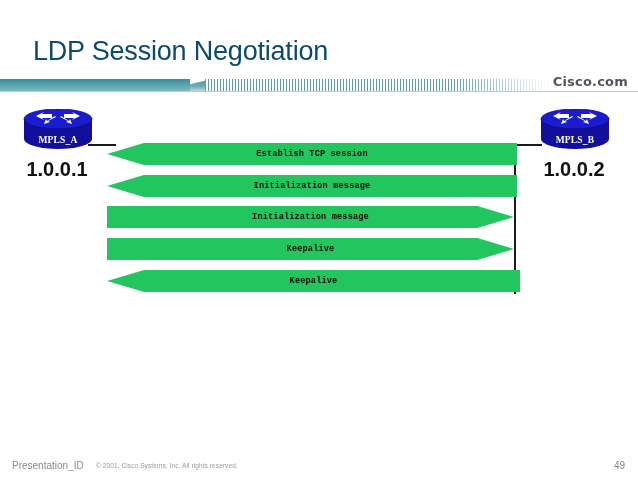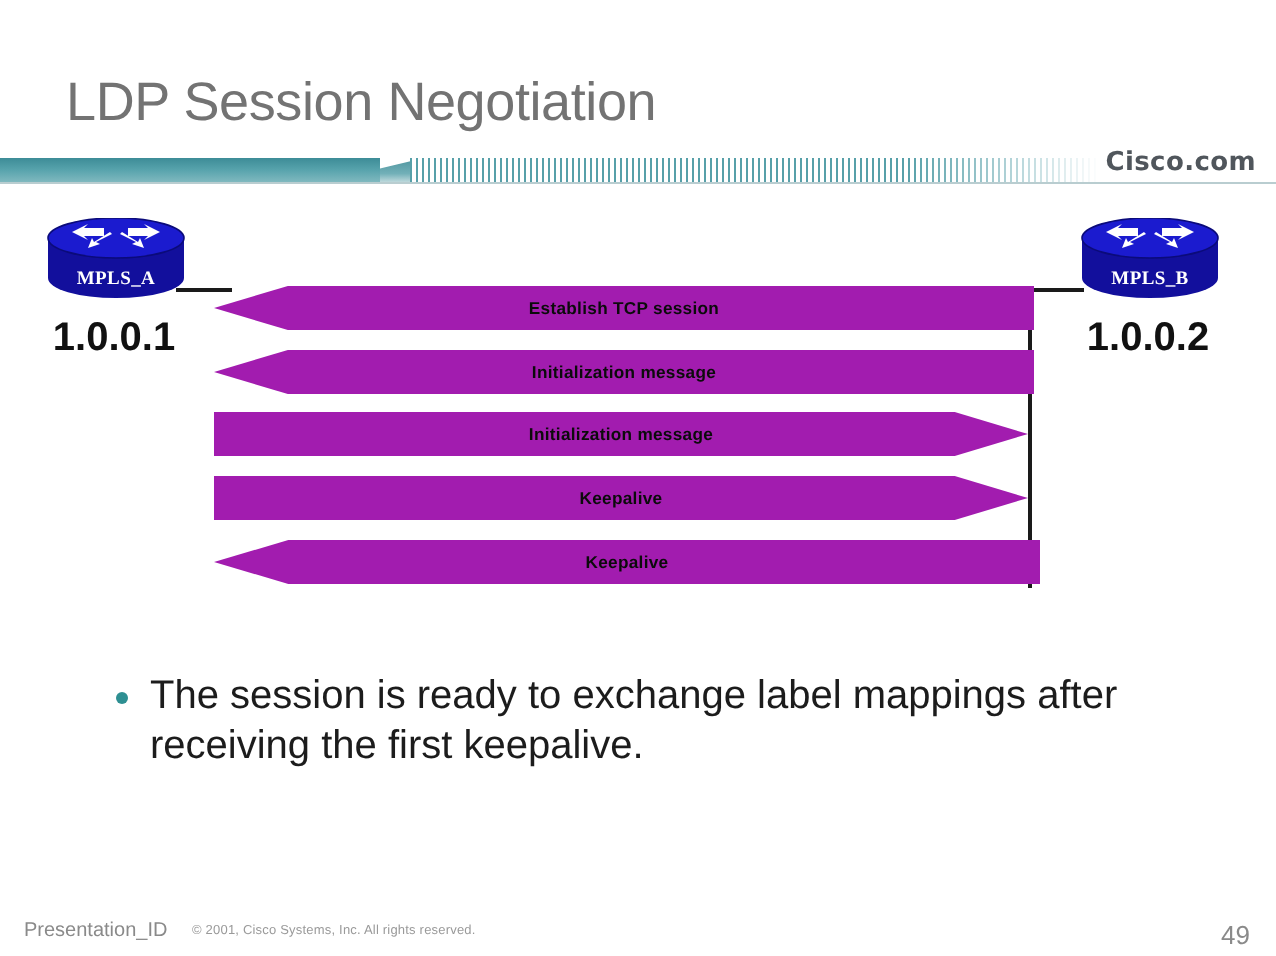--- a/index.html
+++ b/index.html
@@ -17,21 +17,21 @@
   }
 
   
   .slide-title {
     position: absolute;
     left: 33px;
     top: 36px;
     font-size: 27px;
     font-weight: 400;
     letter-spacing: -0.2px;
-    color: #737373;
+    color: #0c4a6e;
     white-space: nowrap;
   }
 
   
   .divider {
     position: absolute;
     left: 0;
     top: 79px;
     width: 638px;
     height: 13px;
@@ -137,26 +137,27 @@
     background: #1a1a1a;
   }
   .conn-a-h { left: 88px; top: 144px; width: 28px; height: 2px; }
   .conn-b-h { left: 514px; top: 144px; width: 28px; height: 2px; }
   .conn-b-v { left: 514px; top: 144px; width: 2px; height: 150px; }
 
   
   .msg-arrow {
     position: absolute;
     height: 22px;
-    background: #a21caf;
+    background: #22c55e;
     border: 1.4px solid #141414;
     box-sizing: border-box;
     display: flex;
     align-items: center;
     justify-content: center;
+    font-family: Liberation Mono, monospace;
   }
   .msg-arrow .msg-text {
     font-size: 8.6px;
     font-weight: bold;
     color: #0b0b0b;
     letter-spacing: 0.15px;
     white-space: nowrap;
   }
   .arrow-left {
     clip-path: polygon(0% 50%, 9% 0%, 100% 0%, 100% 100%, 9% 100%);
@@ -225,21 +226,21 @@
     left: 96px;
     top: 462px;
     font-size: 6.5px;
     color: #9a9a9a;
     letter-spacing: 0.1px;
   }
   .footer-page-number {
     position: absolute;
     right: 13px;
     top: 460px;
-    font-size: 13px;
+    font-size: 10px;
     color: #8a8a8a;
     text-align: right;
   }
 </style>
 </head>
 <body>
 
 <div class="slide-title">LDP Session Negotiation</div>
 
 <div class="divider">
@@ -300,22 +301,18 @@
 
 <div class="msg-arrow arrow-right row4">
   <span class="msg-text">Keepalive</span>
 </div>
 
 <div class="msg-arrow arrow-left row5">
   <span class="msg-text">Keepalive</span>
 </div>
 
 <div class="bullets">
-  <div class="bullet-item">
-    <span class="bullet-dot"></span>
-    <span class="bullet-text">The session is ready to exchange label mappings after receiving the first keepalive.</span>
-  </div>
 </div>
 
 <div class="footer-rule"></div>
 <div class="footer-presentation-id">Presentation_ID</div>
 <div class="footer-copyright">© 2001, Cisco Systems, Inc. All rights reserved.</div>
 <div class="footer-page-number">49</div>
 
 </body></html>

